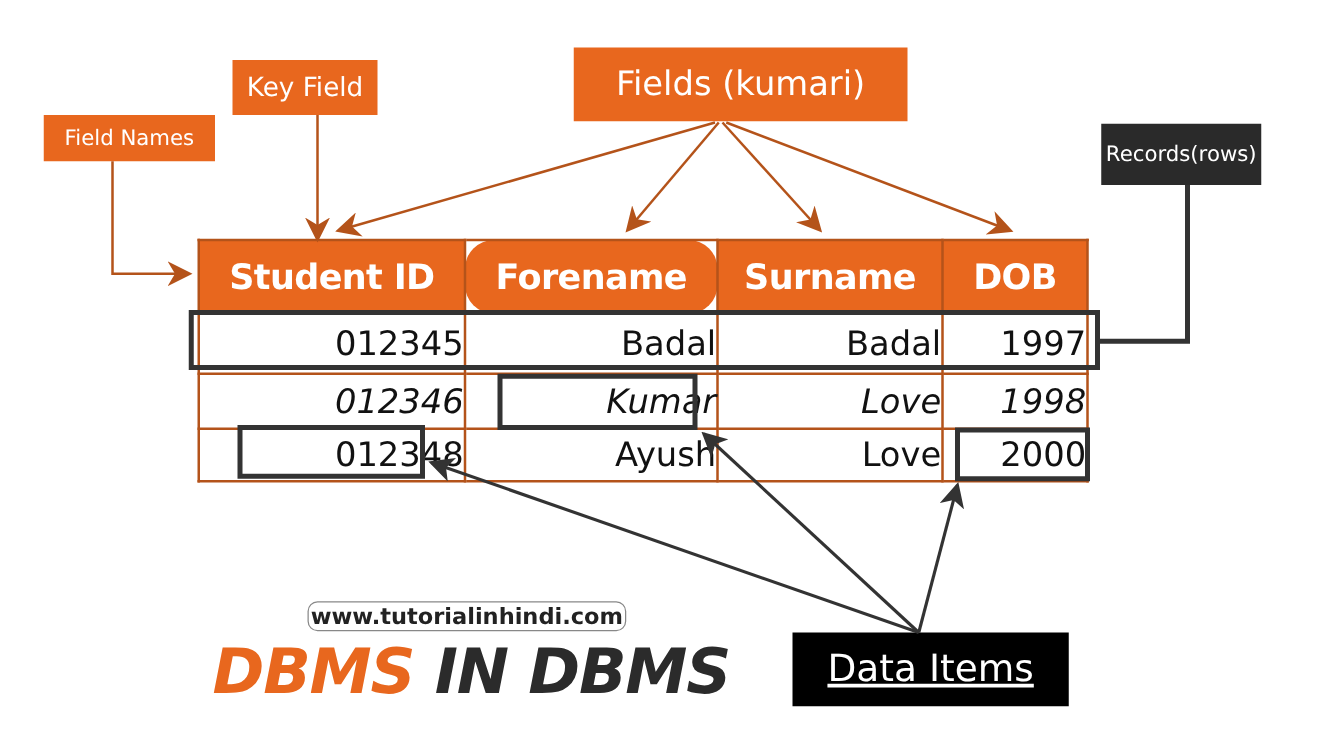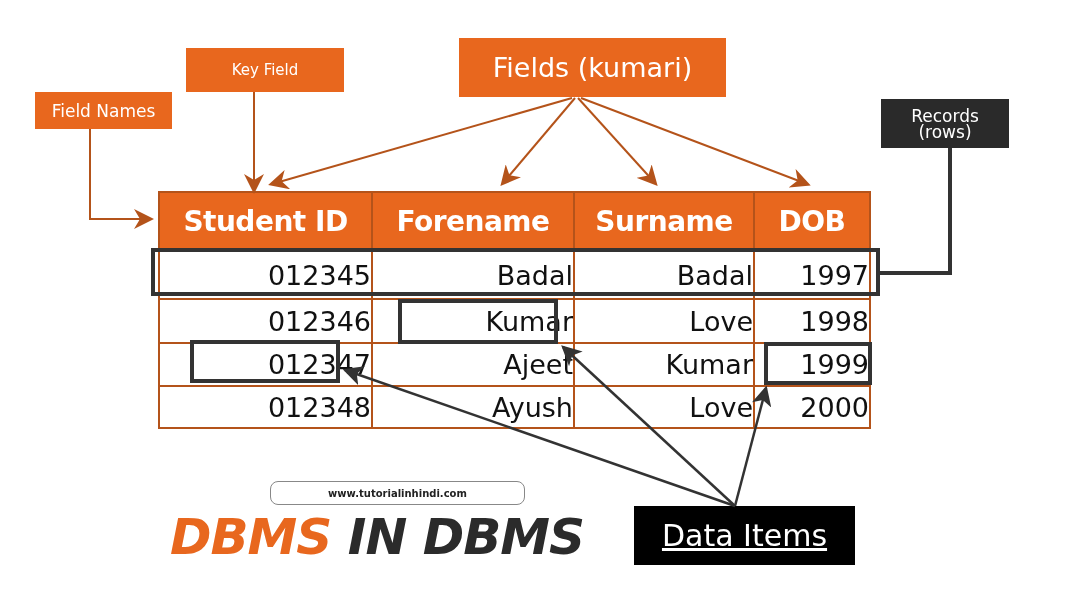--- a/index.html
+++ b/index.html
@@ -14,77 +14,71 @@
     table.db { position:absolute; left:158px; top:191px; border-collapse:collapse;
       font-family:"DejaVu Sans", sans-serif; }
     table.db th { background:#e8671e; color:#fff; font-weight:bold; font-size:28px;
       height:57px; padding:0; border:2px solid #b4531a; border-bottom:none; letter-spacing:-0.5px; }
     table.db td { color:#111; font-size:27px; text-align:right; padding:0;
       border:2px solid #b4531a; background:#fff; }
     .hl { position:absolute; border:4px solid #333; box-sizing:border-box; }
     .url-pill { position:absolute; left:246px; top:481px; width:255px; height:24px;
       border:1.5px solid #888; border-radius:8px; box-sizing:border-box;
       display:flex; align-items:center; justify-content:center;
-      font-size:10px; color:#222; font-weight:bold;margin-left:24px; }
+      font-size:18px; color:#222; font-weight:bold; }
     .title { position:absolute; left:170px; top:508px; font-size:50px; font-weight:900;
       font-style:italic; letter-spacing:-1px; font-family:"DejaVu Sans", sans-serif; }
     .title .k { color:#e8671e; }
     .title .d { color:#2b2b2b; }
   </style>
 </head>
 <body>
 
 <div class="label-box orange" style="left:35px;top:92px;width:137px;height:37px;font-size:17px;">
   <span>Field Names</span>
 </div>
 
-<div class="label-box orange" style="left:186px;top:48px;width:158px;height:44px;font-size:15px;">
+<div class="label-box orange" style="left:186px;top:48px;width:116px;height:44px;font-size:21px;">
   <span>Key Field</span>
 </div>
 
 <div class="label-box orange" style="left:459px;top:38px;width:267px;height:59px;font-size:27px;">
   <span>Fields (kumari)</span>
 </div>
 
-<div class="label-box dark" style="left:881px;top:99px;width:128px;height:49px;font-size:17px;flex-direction:column;line-height:16px;">
+<div class="label-box dark" style="left:881px;top:99px;width:128px;height:49px;font-size:17px;line-height:16px;">
   <span>Records</span>
   <span>(rows)</span>
 </div>
 
 <div class="label-box black" style="left:634px;top:506px;width:221px;height:59px;font-size:30px;text-decoration:underline;">
   <span>Data Items</span>
 </div>
 
 <table class="db">
   <thead>
     <tr>
       <th style="width:211px;">Student ID</th>
-      <th style="width:200px;">Forename</th>
+      <th style="width:200px;border-radius:23px;">Forename</th>
       <th style="width:178px;">Surname</th>
       <th style="width:114px;">DOB</th>
     </tr>
   </thead>
   <tbody>
     <tr style="height:48px;">
       <td>012345</td>
       <td>Badal</td>
       <td>Badal</td>
       <td>1997</td>
     </tr>
-    <tr style="height:44px;">
+    <tr style="height:44px;font-style:italic;">
       <td>012346</td>
       <td>Kumar</td>
       <td>Love</td>
       <td>1998</td>
-    </tr>
-    <tr style="height:43px;">
-      <td>012347</td>
-      <td>Ajeet</td>
-      <td>Kumar</td>
-      <td>1999</td>
     </tr>
     <tr style="height:42px;margin-left:30px;">
       <td>012348</td>
       <td>Ayush</td>
       <td>Love</td>
       <td>2000</td>
     </tr>
   </tbody>
 </table>
 

